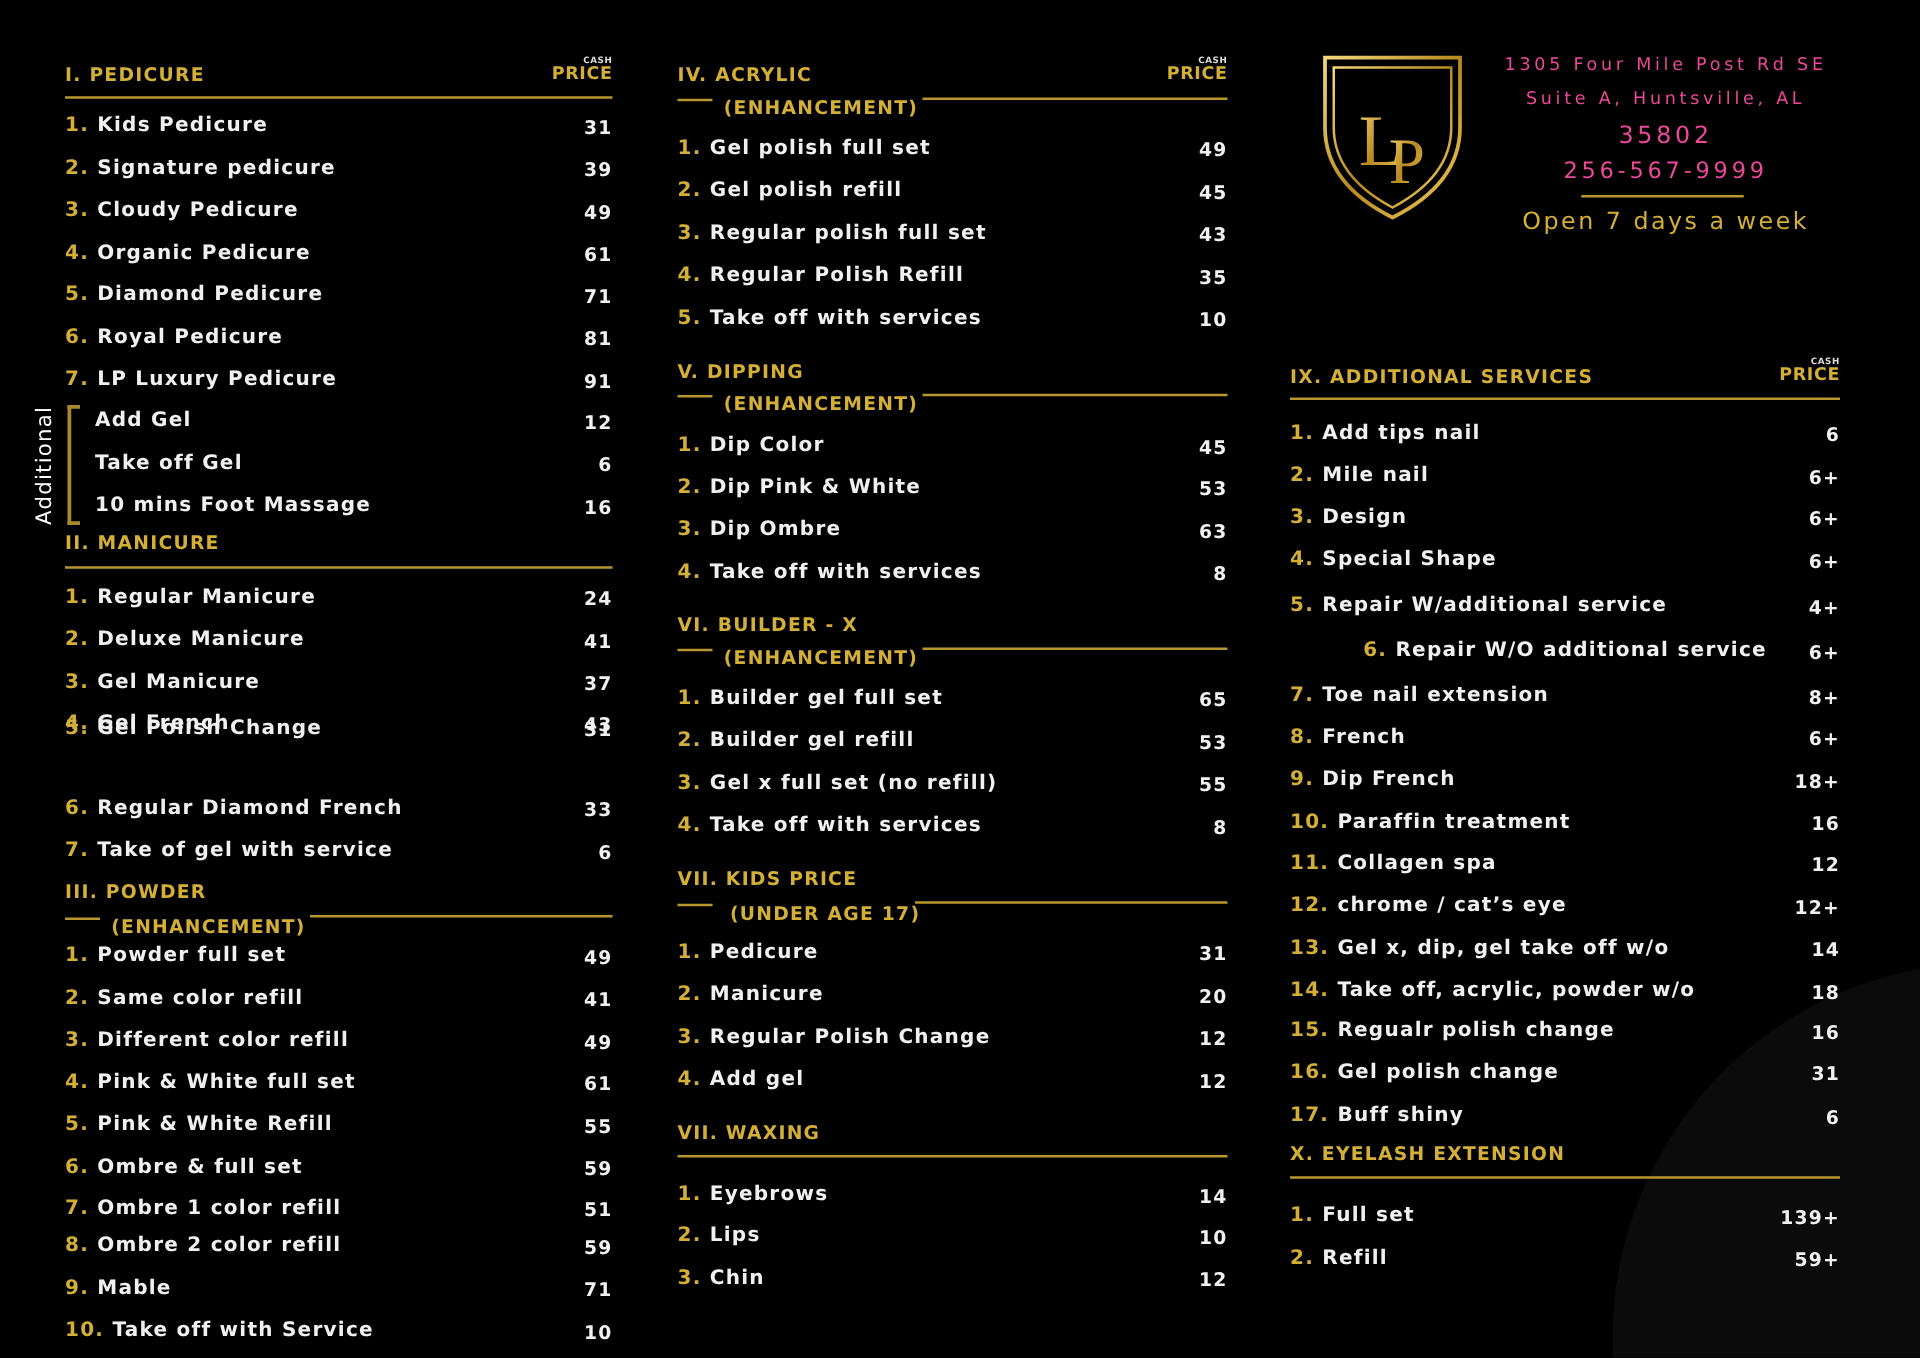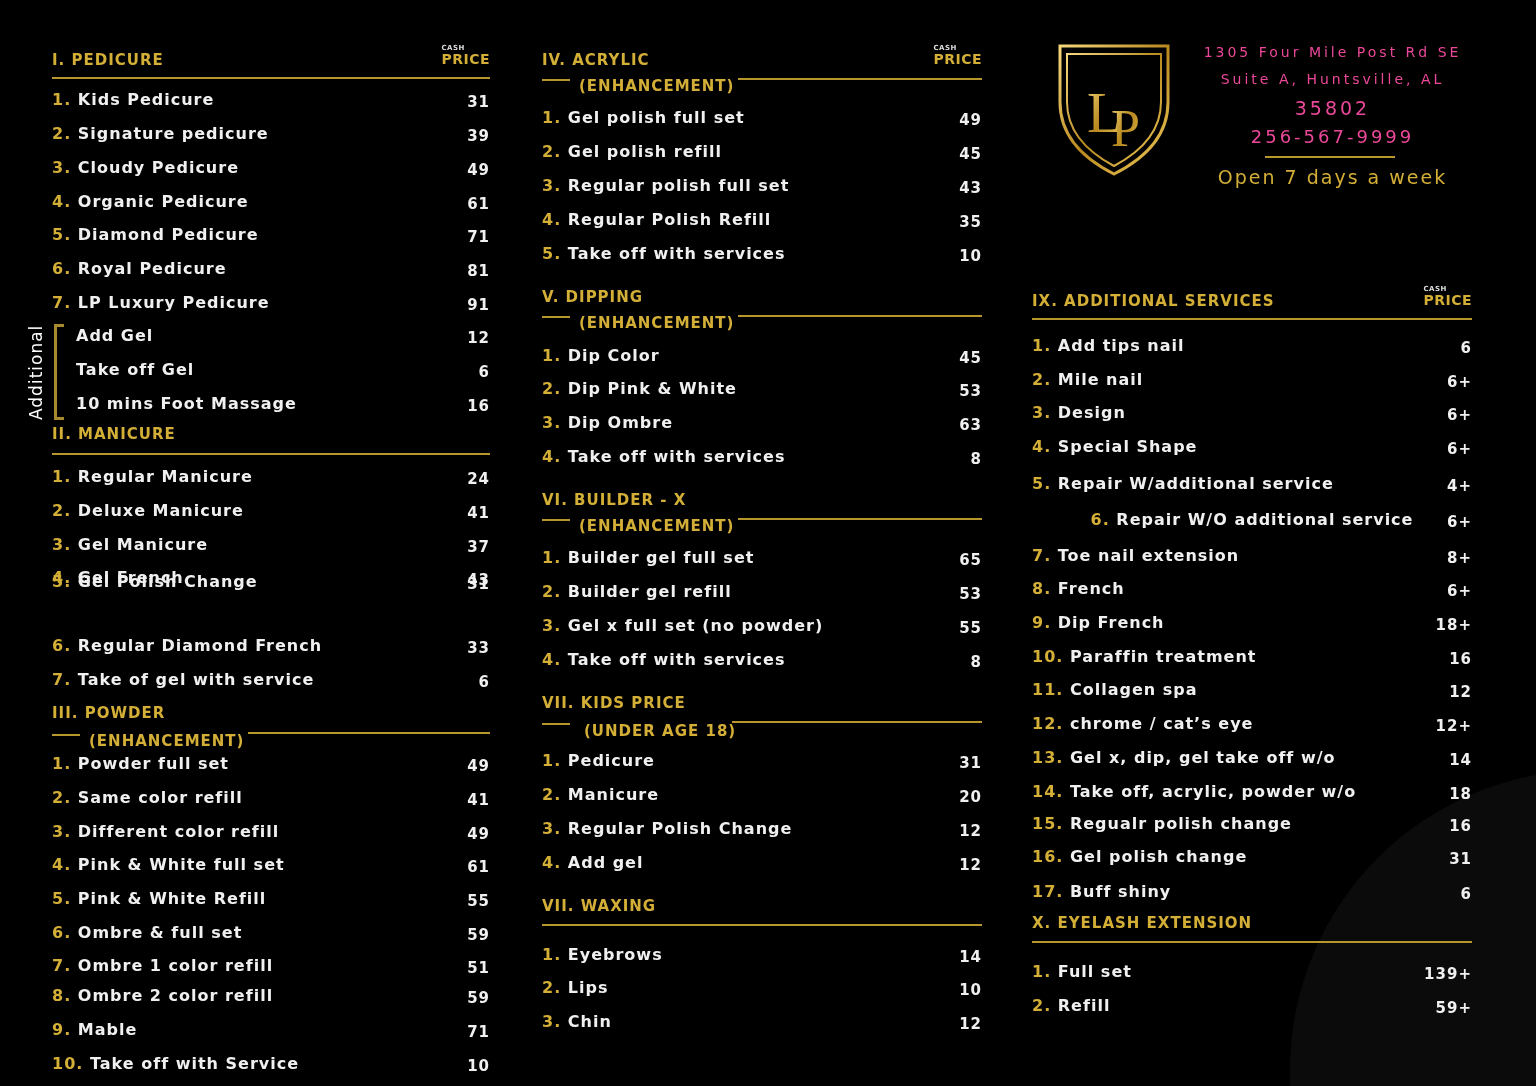--- a/index.html
+++ b/index.html
@@ -2,21 +2,21 @@
 <html><head>
 <meta charset="utf-8">
 <style>
   * { box-sizing: border-box; margin: 0; padding: 0; }
   html, body { width: 1536px; height: 1086px; background: #000; overflow: hidden; }
   body { position: relative; font-family: "DejaVu Sans", sans-serif; color: #f2f2f2; }
   .bg-curve1 { position: absolute; left: 1290px; top: 770px; width: 600px; height: 600px; border-radius: 50%; background: #0b0b0b; }
   .col { position: absolute; top: 0; }
   .sec-title { color: #d4af37; font-size: 15px; letter-spacing: 1px; font-weight: bold; position: absolute; left: 0; }
   .sec-sub { color: #d4af37; font-size: 15px; letter-spacing: 1px; font-weight: bold; position: absolute; }
-  .price-head { position: absolute; right: 0; }
+  .price-head { position: absolute; right: 0; text-align: right; }
   .price-head .cash { font-size: 7px; color: #ddd; font-weight: bold; letter-spacing: 0.5px; display: block; }
   .price-head .price { font-size: 14px; color: #d4af37; font-weight: bold; letter-spacing: 0.5px; display: block; line-height: 14px; }
   .rule { position: absolute; height: 2px; background: #b8962e; }
   .item { position: absolute; left: 0; width: 100%; height: 22px; font-size: 16px; letter-spacing: 1px; font-weight: bold; color: #f0f0f0; }
   .item .num { color: #d4af37; }
   .item .price-v { position: absolute; right: 0; top: 3px; font-size: 15px; }
   .addl-label { position: absolute; left: 26px; top: 420px; transform: rotate(-90deg); transform-origin: left top; font-size: 17px; letter-spacing: 1px; color: #fff; }
   .bracket { position: absolute; left: 54px; top: 324px; width: 10px; height: 96px; border: 3px solid #a88a2e; border-right: none; }
   .logo { position: absolute; left: 1057px; top: 42px; width: 114px; height: 134px; }
   .addr { position: absolute; left: 1200px; width: 265px; text-align: center; color: #ec4899; letter-spacing: 3px; }
@@ -108,27 +108,27 @@
       <div class="item" style="top: 447px;"><span class="num">4.</span> <span>Take off with services</span><span class="price-v">8</span></div>
     </div>
 
   <div class="sec-title" style="top:491px">VI. BUILDER - X</div>
   <div class="rule" style="top:519px;left:0;width:28px"></div>
   <div class="sec-sub" style="top:517px;left:37px">(ENHANCEMENT)</div>
   <div class="rule" style="top:518px;left:196px;width:244px"></div>
   <div id="bld-items">
       <div class="item" style="top: 548px;"><span class="num">1.</span> <span>Builder gel full set</span><span class="price-v">65</span></div>
       <div class="item" style="top: 582px;"><span class="num">2.</span> <span>Builder gel refill</span><span class="price-v">53</span></div>
-      <div class="item" style="top: 616px;"><span class="num">3.</span> <span>Gel x full set (no powder)</span><span class="price-v">55</span></div>
+      <div class="item" style="top: 616px;"><span class="num">3.</span> <span>Gel x full set (no refill)</span><span class="price-v">55</span></div>
       <div class="item" style="top: 650px;"><span class="num">4.</span> <span>Take off with services</span><span class="price-v">8</span></div>
     </div>
 
   <div class="sec-title" style="top:694px">VII. KIDS PRICE</div>
   <div class="rule" style="top:723px;left:0;width:28px"></div>
-  <div class="sec-sub" style="top:722px;left:42px">(UNDER AGE 18)</div>
+  <div class="sec-sub" style="top:722px;left:42px">(UNDER AGE 17)</div>
   <div class="rule" style="top:721px;left:190px;width:250px"></div>
   <div id="kid-items">
       <div class="item" style="top: 751px;"><span class="num">1.</span> <span>Pedicure</span><span class="price-v">31</span></div>
       <div class="item" style="top: 785px;"><span class="num">2.</span> <span>Manicure</span><span class="price-v">20</span></div>
       <div class="item" style="top: 819px;"><span class="num">3.</span> <span>Regular Polish Change</span><span class="price-v">12</span></div>
       <div class="item" style="top: 853px;"><span class="num">4.</span> <span>Add gel</span><span class="price-v">12</span></div>
     </div>
 
   <div class="sec-title" style="top:897px">VII. WAXING</div>
   <div class="rule" style="top:924px;left:0;width:440px"></div>

